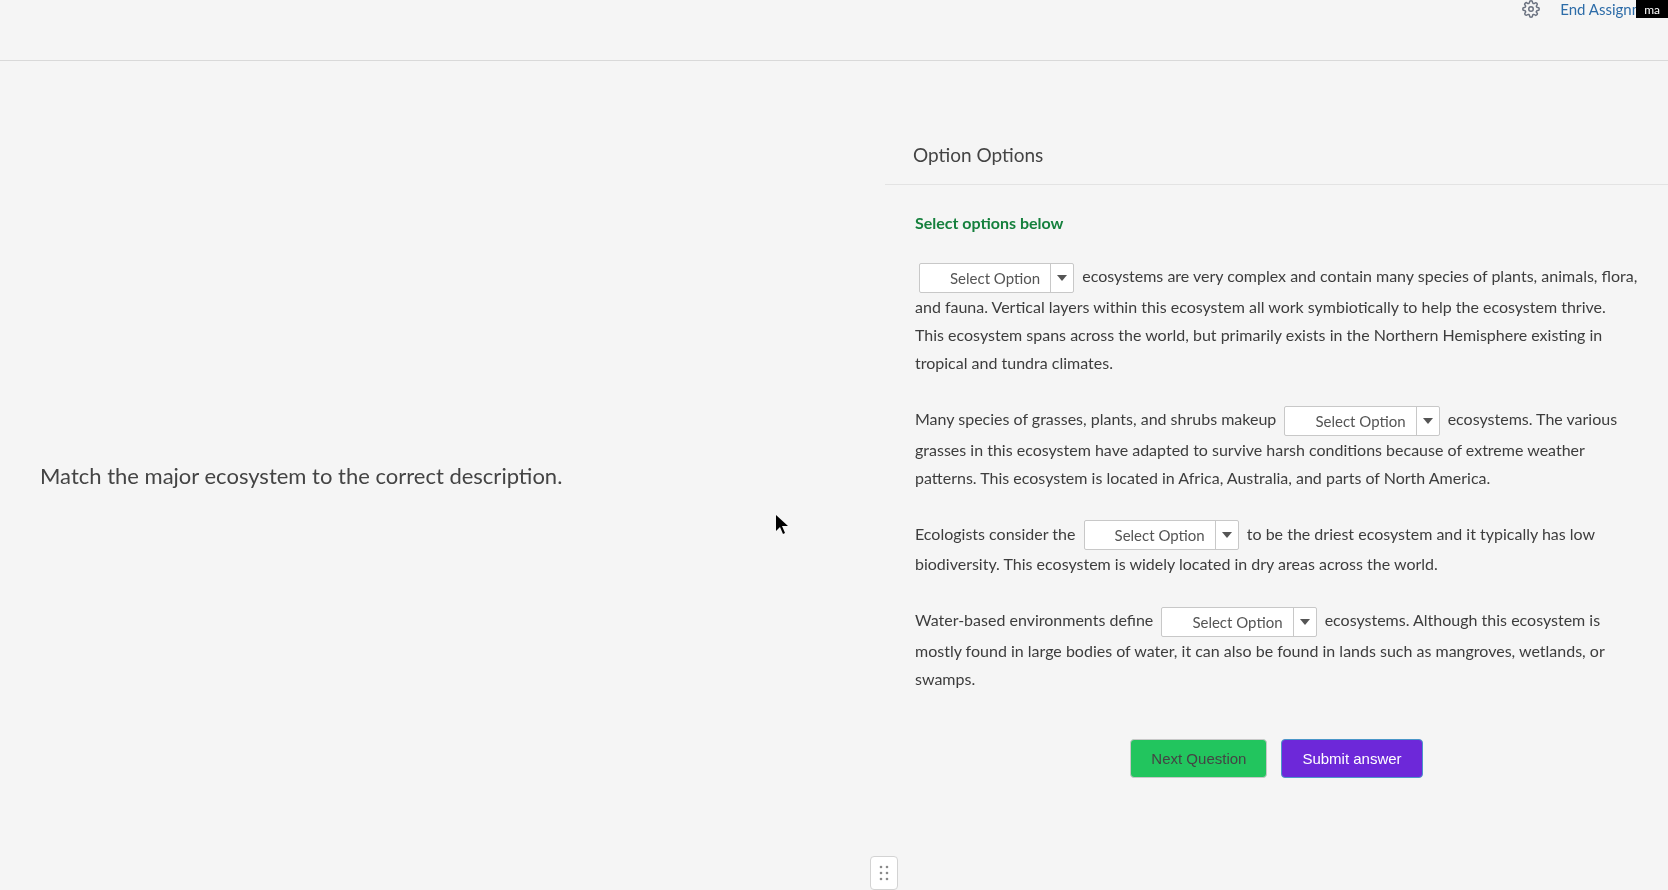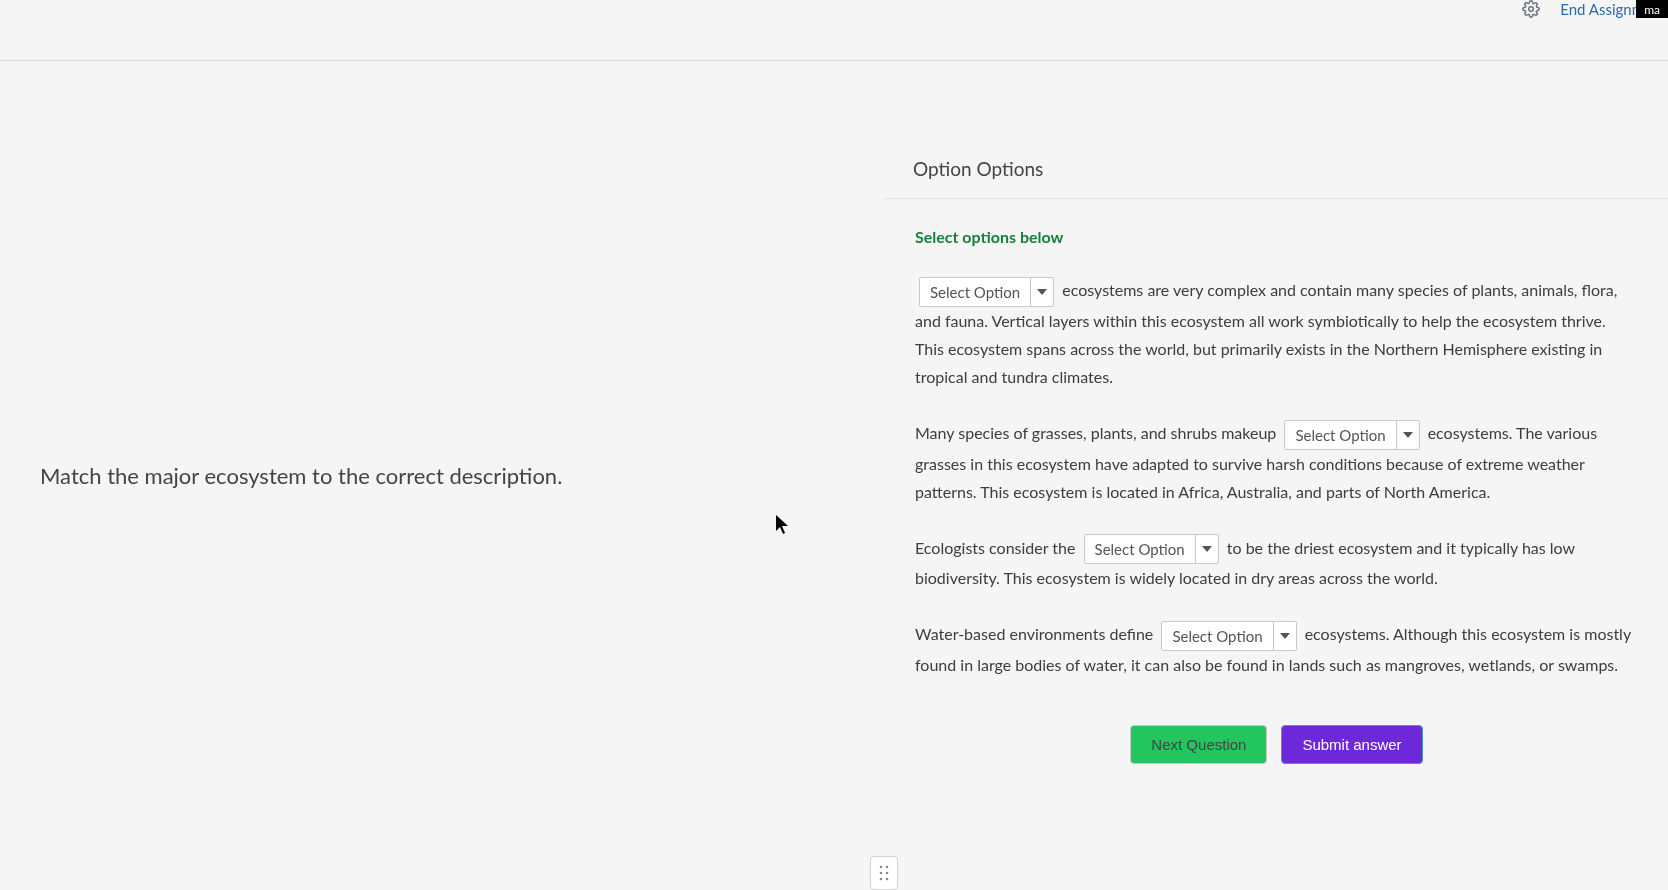--- a/index.html
+++ b/index.html
@@ -109,20 +109,21 @@
 .select {
   display: inline-flex;
   align-items: center;
   border: 1px solid #c8c8c8;
   border-radius: 2px;
   background: #fff;
   height: 30px;
   vertical-align: middle;
   cursor: pointer;
   margin: 0 4px;
+  padding-left: 20px;
 }
 .select-label {
   padding: 0 10px;
   color: #555;
   font-size: 15px;
   border-right: 1px solid #c8c8c8;
   line-height: 28px;
 }
 .select-caret {
   width: 22px;

